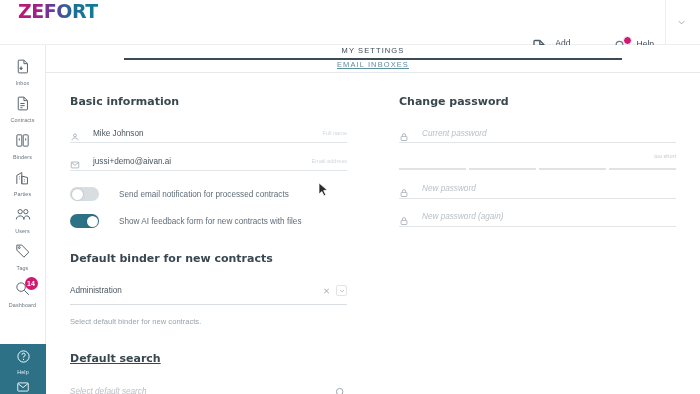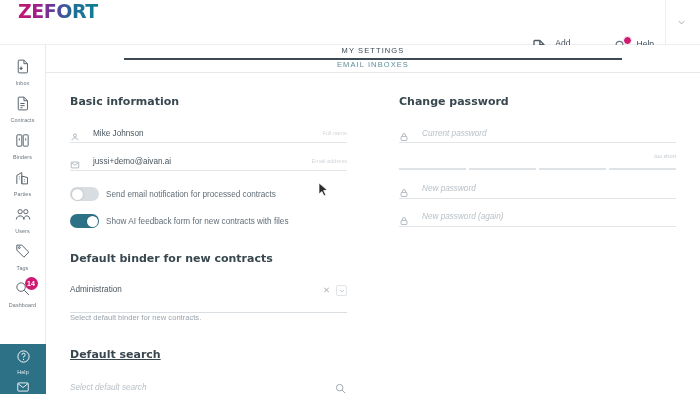--- a/index.html
+++ b/index.html
@@ -83,21 +83,21 @@
   .tab {
     flex: 1; display: flex; align-items: center; justify-content: center;
     font-size: 7.5px; letter-spacing: 1.1px; cursor: pointer;
     position: relative; padding-bottom: 2px;
   }
   .tab.active { color: #3b4a55; }
   .tab.active::after {
     content: ""; position: absolute; left: 12%; right: 12%; bottom: -1px;
     height: 1.5px; background: #3b4a55;
   }
-  .tab.inactive { color: #5d8e9b; }
+  .tab.inactive { color: #5d8e9b; text-decoration: underline; }
 
   
   .content {
     position: absolute; left: 46px; top: 73px; width: 654px; height: 321px;
     display: flex; padding: 22px 24px 0 24px;
   }
   .col { flex: 1; }
   .col-left { padding-right: 28px; }
   .col-right { padding-left: 24px; }
   .section-title {
@@ -109,40 +109,40 @@
   .field-row {
     display: flex; align-items: center; gap: 13px;
     border-bottom: 1px solid #e2e5e8; padding: 3px 0 4px;
     margin-bottom: 10px; position: relative;
   }
   .field-icon { width: 10px; height: 10px; flex:none; color:#9aa4ad; }
   .field-value { font-size: 8.2px; color: #4a565f; flex: 1; }
   .field-placeholder { font-size: 8.2px; color: #b9c0c6; font-style: italic; flex: 1; }
   .field-hint { font-size: 5.6px; color: #d2d7db; white-space: nowrap; }
 
-  .toggle-row { display: flex; align-items: center; gap: 7px; margin-bottom: 13px; }
+  .toggle-row { display: flex; align-items: center; gap: 20px; margin-bottom: 13px; }
   .toggle {
     width: 29px; height: 14px; border-radius: 8px; position: relative;
     flex: none; cursor: pointer;
   }
   .toggle.off { background: #d7dde1; }
   .toggle.on  { background: #2d7186; }
   .toggle .knob {
     position: absolute; top: 1.5px; width: 11px; height: 11px;
     border-radius: 50%; background: #fff;
     box-shadow: 0 0 2px rgba(0,0,0,.25);
   }
   .toggle.off .knob { left: 1.5px; }
   .toggle.on  .knob { left: 16.5px; }
   .toggle-label { font-size: 8.2px; color: #606d77; }
 
   
   .select-row {
-    display:flex; border-bottom: 1px solid #d9dee2;
-    padding: 3px 0 16px; 
+    display:flex; align-items:center; border-bottom: 1px solid #d9dee2;
+    padding: 3px 0 8px; margin-bottom: 12px;
   }
   .select-value { font-size: 8.2px; color: #4a565f; flex:1; }
   .select-clear { font-size: 8.5px; color: #b0b8bf; padding: 0 6px; cursor:pointer; }
   .select-arrow {
     width: 11px; height: 11px; border: 1px solid #e0e4e7; border-radius: 2px;
     display:flex; align-items:center; justify-content:center; cursor:pointer; color:#b5bcc2;
   }
   .help-text { font-size: 7.6px; color: #9aa4ac; margin-bottom: 4px; }
 
   .search-row {

